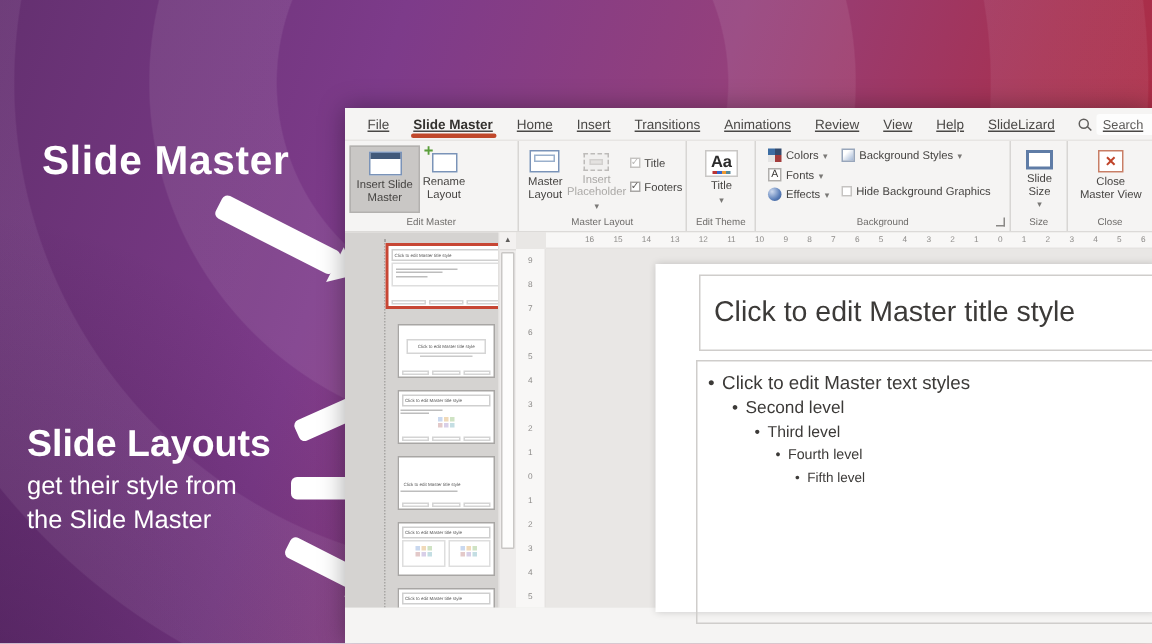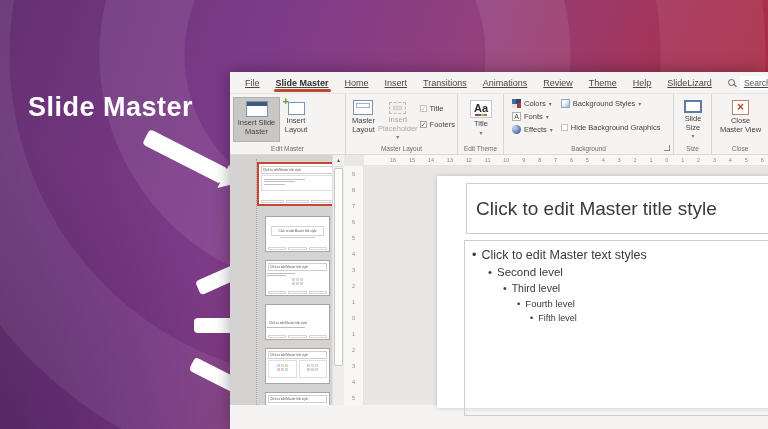--- a/index.html
+++ b/index.html
@@ -159,57 +159,62 @@
   .lv4{font-size:9.5px;margin:0 0 4px 45px;}
   .lv5{font-size:9px;margin:0 0 4px 58px;}
 </style>
 </head>
 <body>
 
 <div class="canvas">
   <div class="bg"></div>
 
   <div class="annot an-sm">Slide Master</div>
+  <div class="annot an-sl">
+    <span class="big">Slide Layouts</span>
+    <span class="sub">get their style from</span>
+    <span class="sub">the Slide Master</span>
+  </div>
 
   <div class="arrow a1"></div>
   <div class="arrow a2"></div>
   <div class="arrow a3"></div>
   <div class="arrow a4"></div>
 
   <div class="ppt">
 
 
     <div class="menubar">
       <span class="tab">File</span>
       <span class="tab active">Slide Master</span>
       <span class="tab">Home</span>
       <span class="tab">Insert</span>
       <span class="tab">Transitions</span>
       <span class="tab">Animations</span>
       <span class="tab">Review</span>
-      <span class="tab">Theme</span>
+      <span class="tab">View</span>
       <span class="tab">Help</span>
       <span class="tab">SlideLizard</span>
       <span class="searchwrap">
         <span class="i-search"></span>
         <span class="searchbox">Search</span>
       </span>
     </div>
 
     <div class="ribbon">
 
       <div class="group" style="width:116px">
         <div class="gbody">
           <div class="bigbtn pressed" style="width:47px">
             <span class="i-ism"></span>
             <span class="lbl">Insert Slide Master</span>
           </div>
           <div class="bigbtn" style="width:32px">
             <span class="i-il"></span>
-            <span class="lbl">Insert Layout</span>
+            <span class="lbl">Rename Layout</span>
           </div>
         </div>
         <div class="glabel">Edit Master</div>
       </div>
 
       <div class="group" style="width:112px">
         <div class="gbody">
           <div class="bigbtn" style="width:37px">
             <span class="i-ml"></span>
             <span class="lbl">Master Layout</span>

